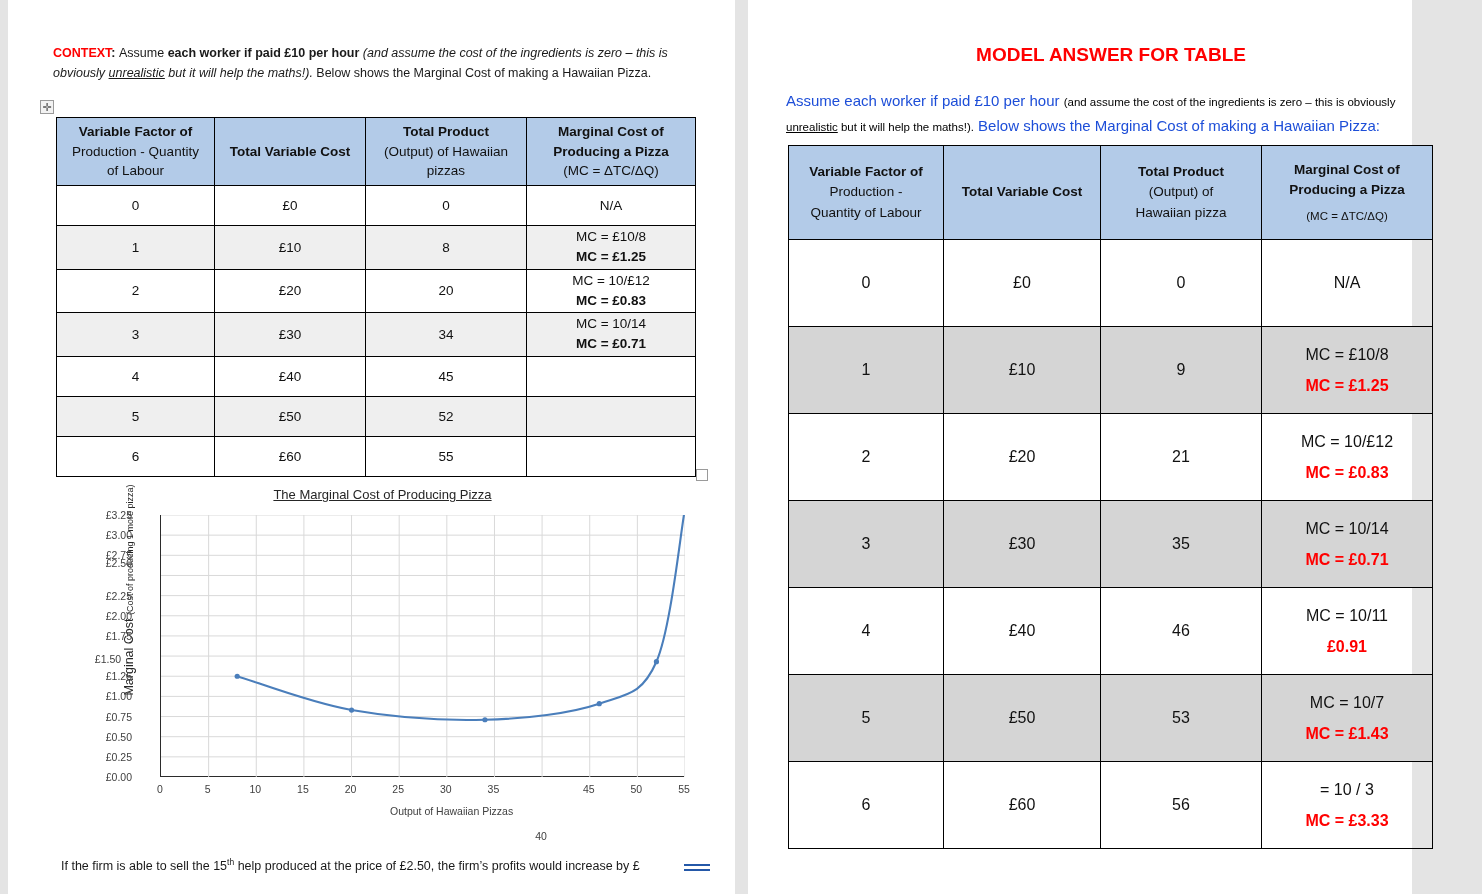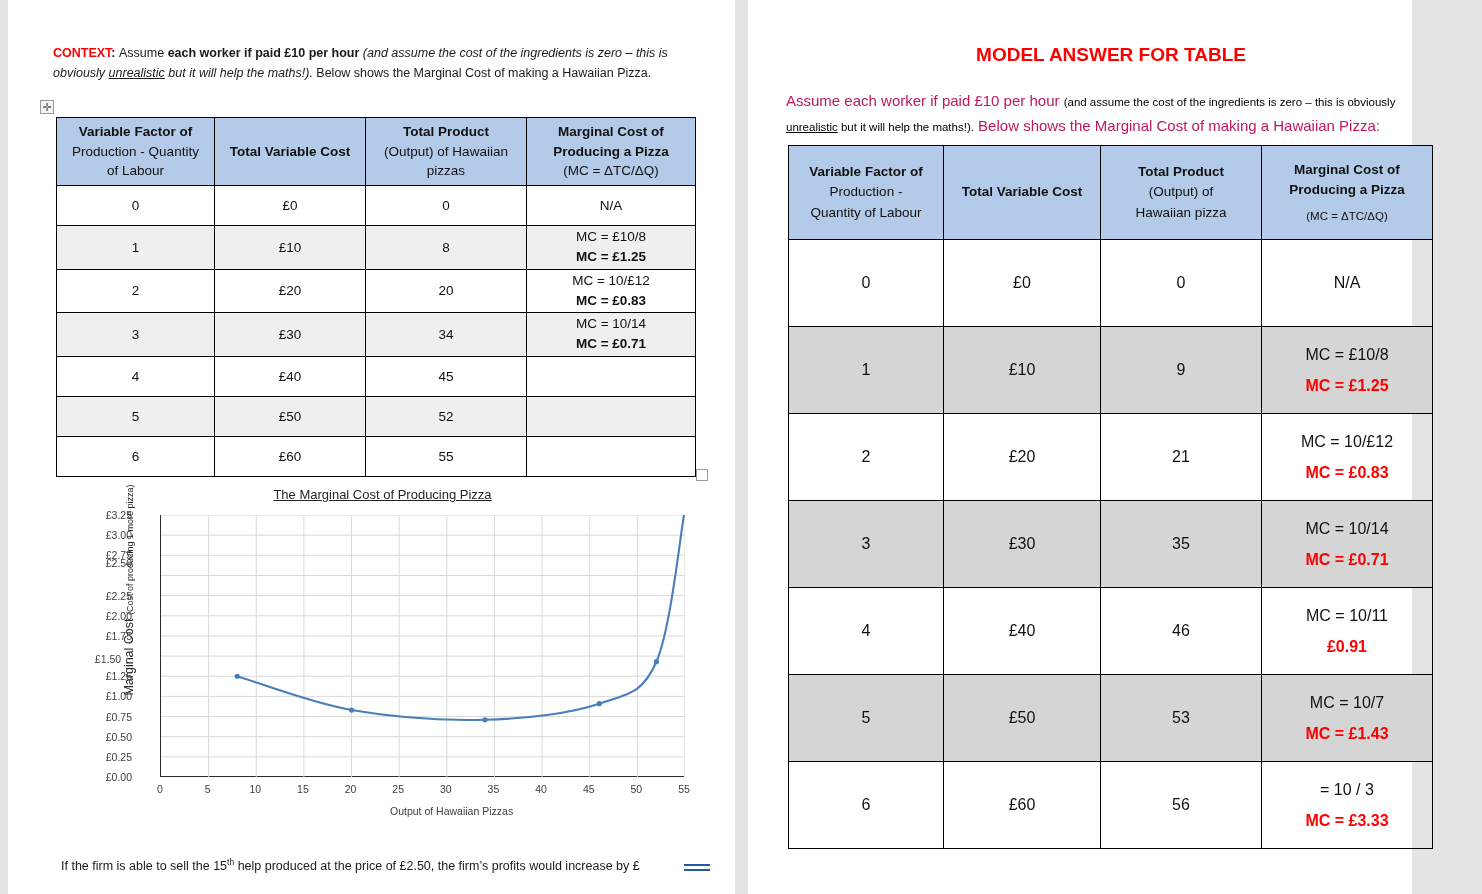--- a/index.html
+++ b/index.html
@@ -110,21 +110,21 @@
     position:absolute; left:676px; top:864px; width:26px; height:7px;
     border-top:2px solid #2458a8; border-bottom:2px solid #2458a8;
   }
 
   
   .model-title {
     position:absolute; left:0; top:44px; width:726px; text-align:center;
     font-size:19px; font-weight:bold; color:#ff0000;
   }
   .intro-wrap { position:absolute; left:38px; top:88px; width:660px; }
-  .intro-wrap .big { font-size:15px; color:#be185d; line-height:1.68; }
+  .intro-wrap .big { font-size:15px; color:#1d4ed8; line-height:1.68; }
   .intro-wrap .sm  { font-size:11.5px; }
 
   .tbl-right {
     position:absolute; left:40px; top:145px; width:644px;
   }
   .tbl-right td, .tbl-right th {
     border:1px solid #000; text-align:center; vertical-align:middle;
     font-size:16px; color:#111;
   }
   .tbl-right thead th { background:#b3cbe8; height:94px; padding:4px 6px; font-weight:normal; }
@@ -298,21 +298,21 @@
 
       <div class="xtick-row" id="xticks">
           <div class="xtick" style="left: 0px;">0</div>
           <div class="xtick" style="left: 47.6364px;">5</div>
           <div class="xtick" style="left: 95.2727px;">10</div>
           <div class="xtick" style="left: 142.909px;">15</div>
           <div class="xtick" style="left: 190.545px;">20</div>
           <div class="xtick" style="left: 238.182px;">25</div>
           <div class="xtick" style="left: 285.818px;">30</div>
           <div class="xtick" style="left: 333.455px;">35</div>
-          <div class="xtick" style="left: 381.091px;">40</div>
+          <div class="xtick" style="left: 381.091px; margin-top: 47px;">40</div>
           <div class="xtick" style="left: 428.727px;">45</div>
           <div class="xtick" style="left: 476.364px;">50</div>
           <div class="xtick" style="left: 524px;">55</div>
         </div>
       <div class="x-axis-title">Output of Hawaiian Pizzas</div>
     </div>
 
 
     <div class="q-line txt">
       <span>If the firm is able to sell the 15</span><sup>th</sup><span> help produced at the price of £2.50, the firm’s profits would increase by £</span><span class="blank"></span><br>

